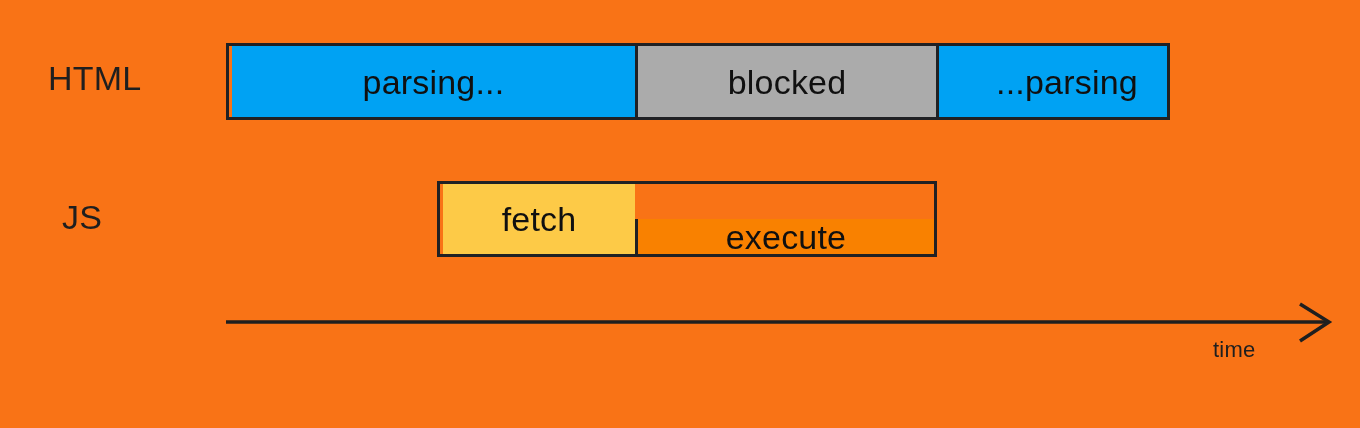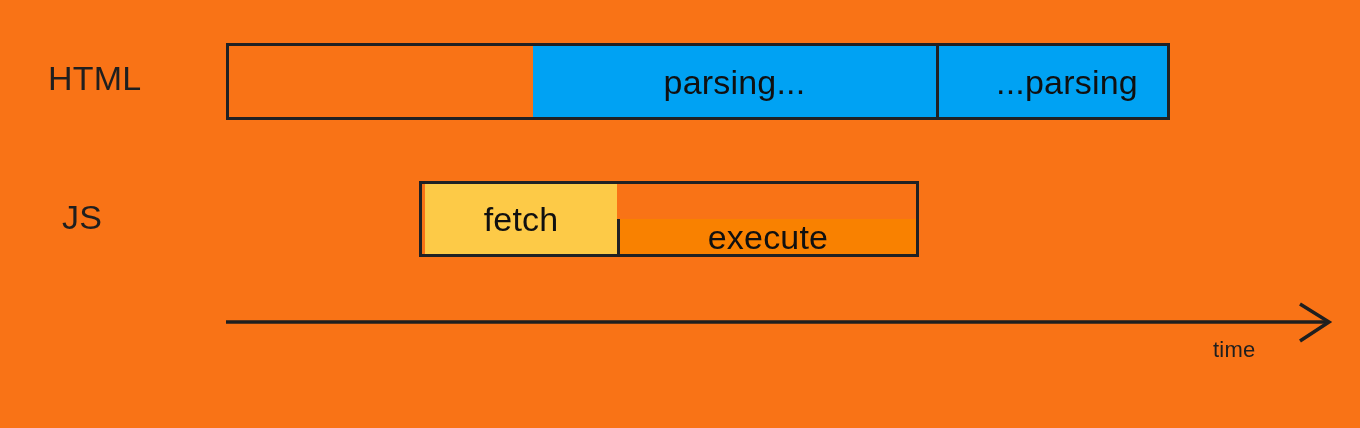--- a/index.html
+++ b/index.html
@@ -39,21 +39,21 @@
     border: 3px solid #202124;
     justify-content: flex-end;
   }
   #bar-html {
     left: 226px;
     top: 43px;
     width: 944px;
     height: 77px;
   }
   #bar-js {
-    left: 419px;
+    left: 437px;
     top: 181px;
     width: 500px;
     height: 76px;
   }
 
   .seg {
     box-sizing: border-box;
     display: flex;
     align-items: center;
     justify-content: center;
@@ -95,20 +95,21 @@
 </style>
 </head>
 <body>
 
 <div id="canvas">
 
   <div class="row-label" id="label-html">HTML</div>
 
   <div class="bar" id="bar-html">
     <div class="seg" id="seg-parsing-start" style="background:#00a2f3;">parsing...</div>
+    <div class="seg" id="seg-blocked" style="background:#ababab;">blocked</div>
     <div class="seg" id="seg-parsing-end" style="background:#00a2f3;padding-left:28px;">...parsing</div>
   </div>
 
   <div class="row-label" id="label-js">JS</div>
 
   <div class="bar" id="bar-js">
     <div class="seg" id="seg-fetch" style="background:#fdca47;">fetch</div>
     <div class="seg" id="seg-execute" style="background:#f98100;margin-top:35px;">execute</div>
   </div>
 

